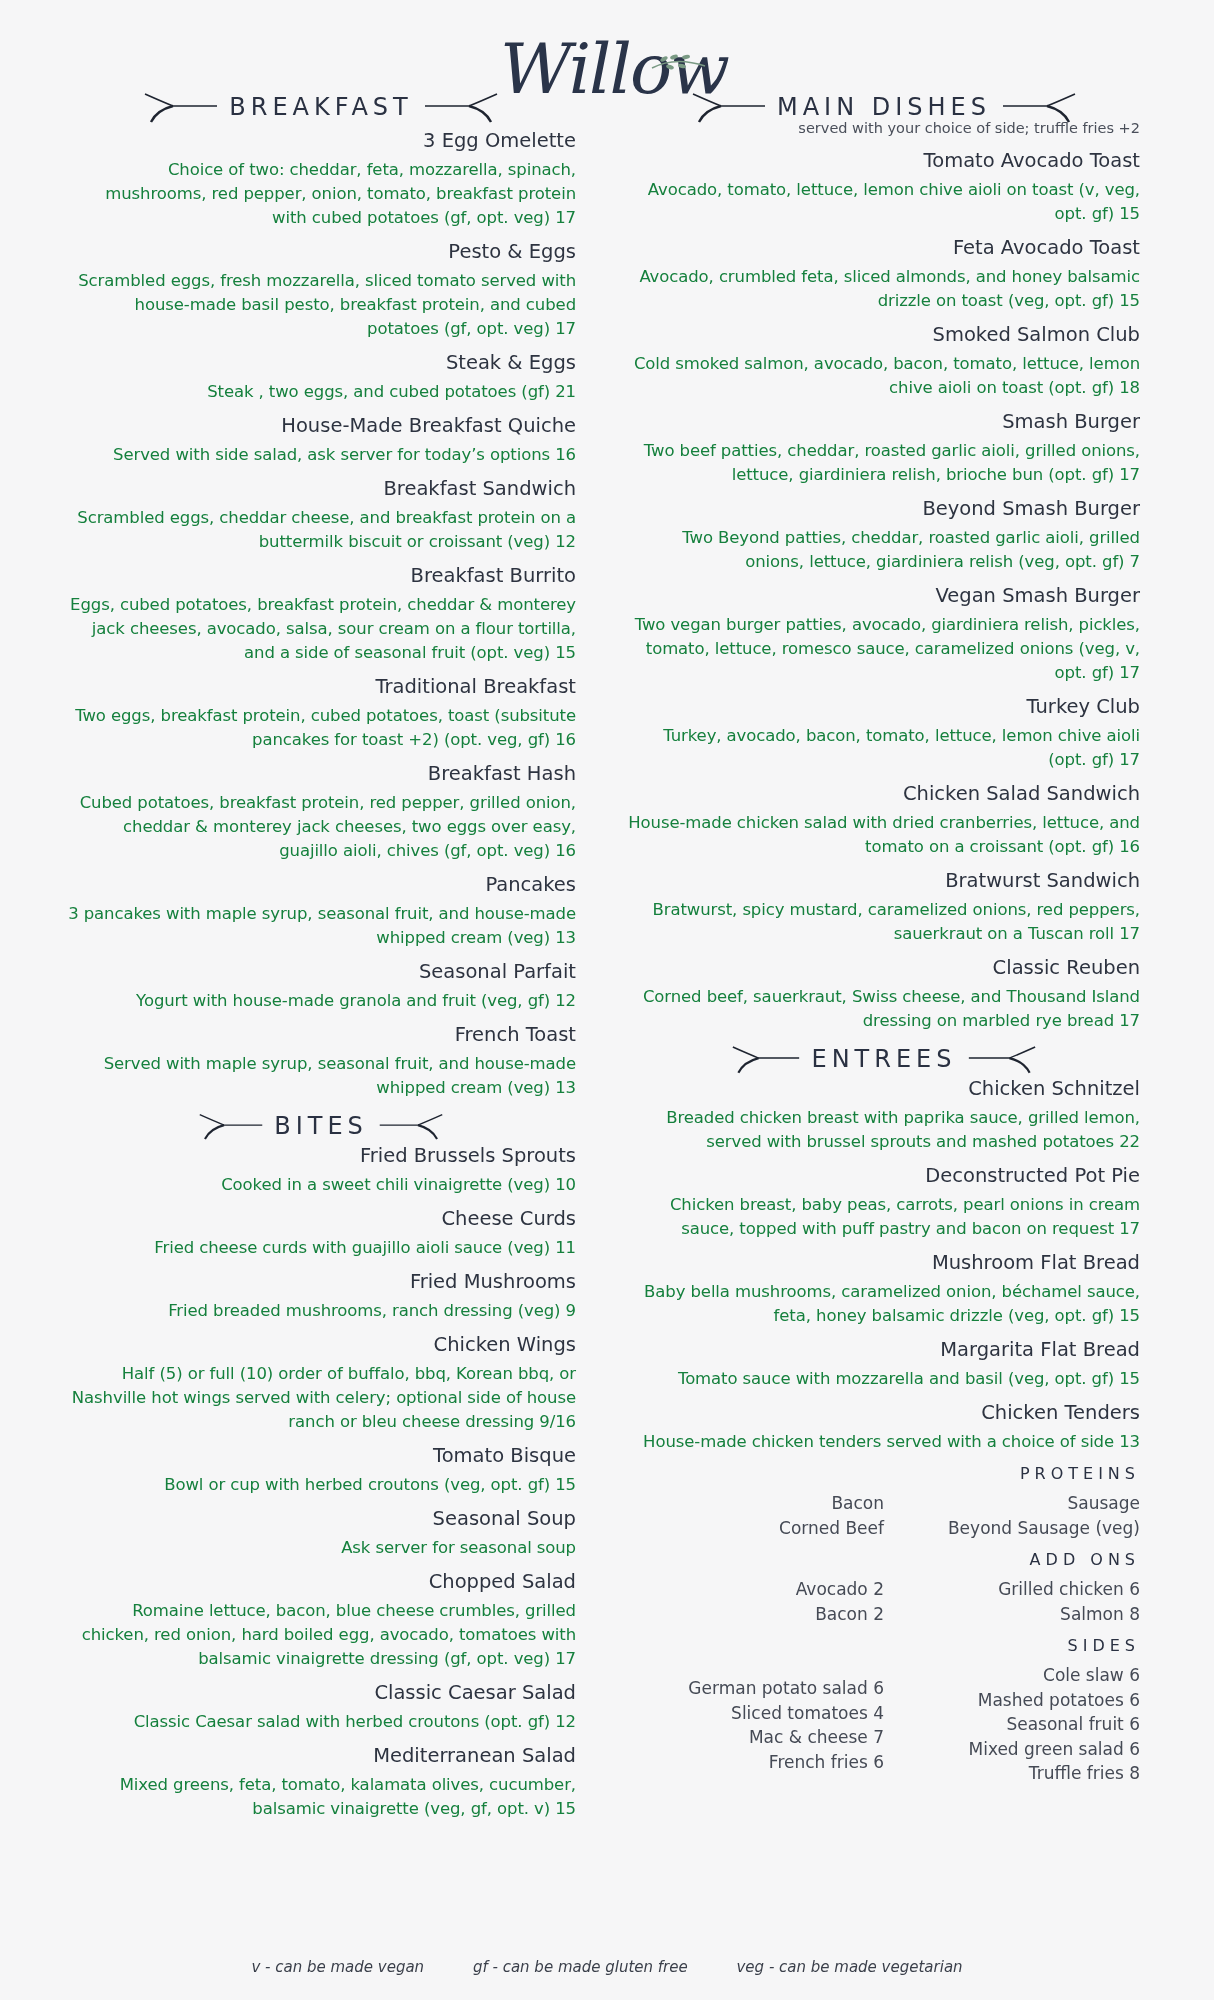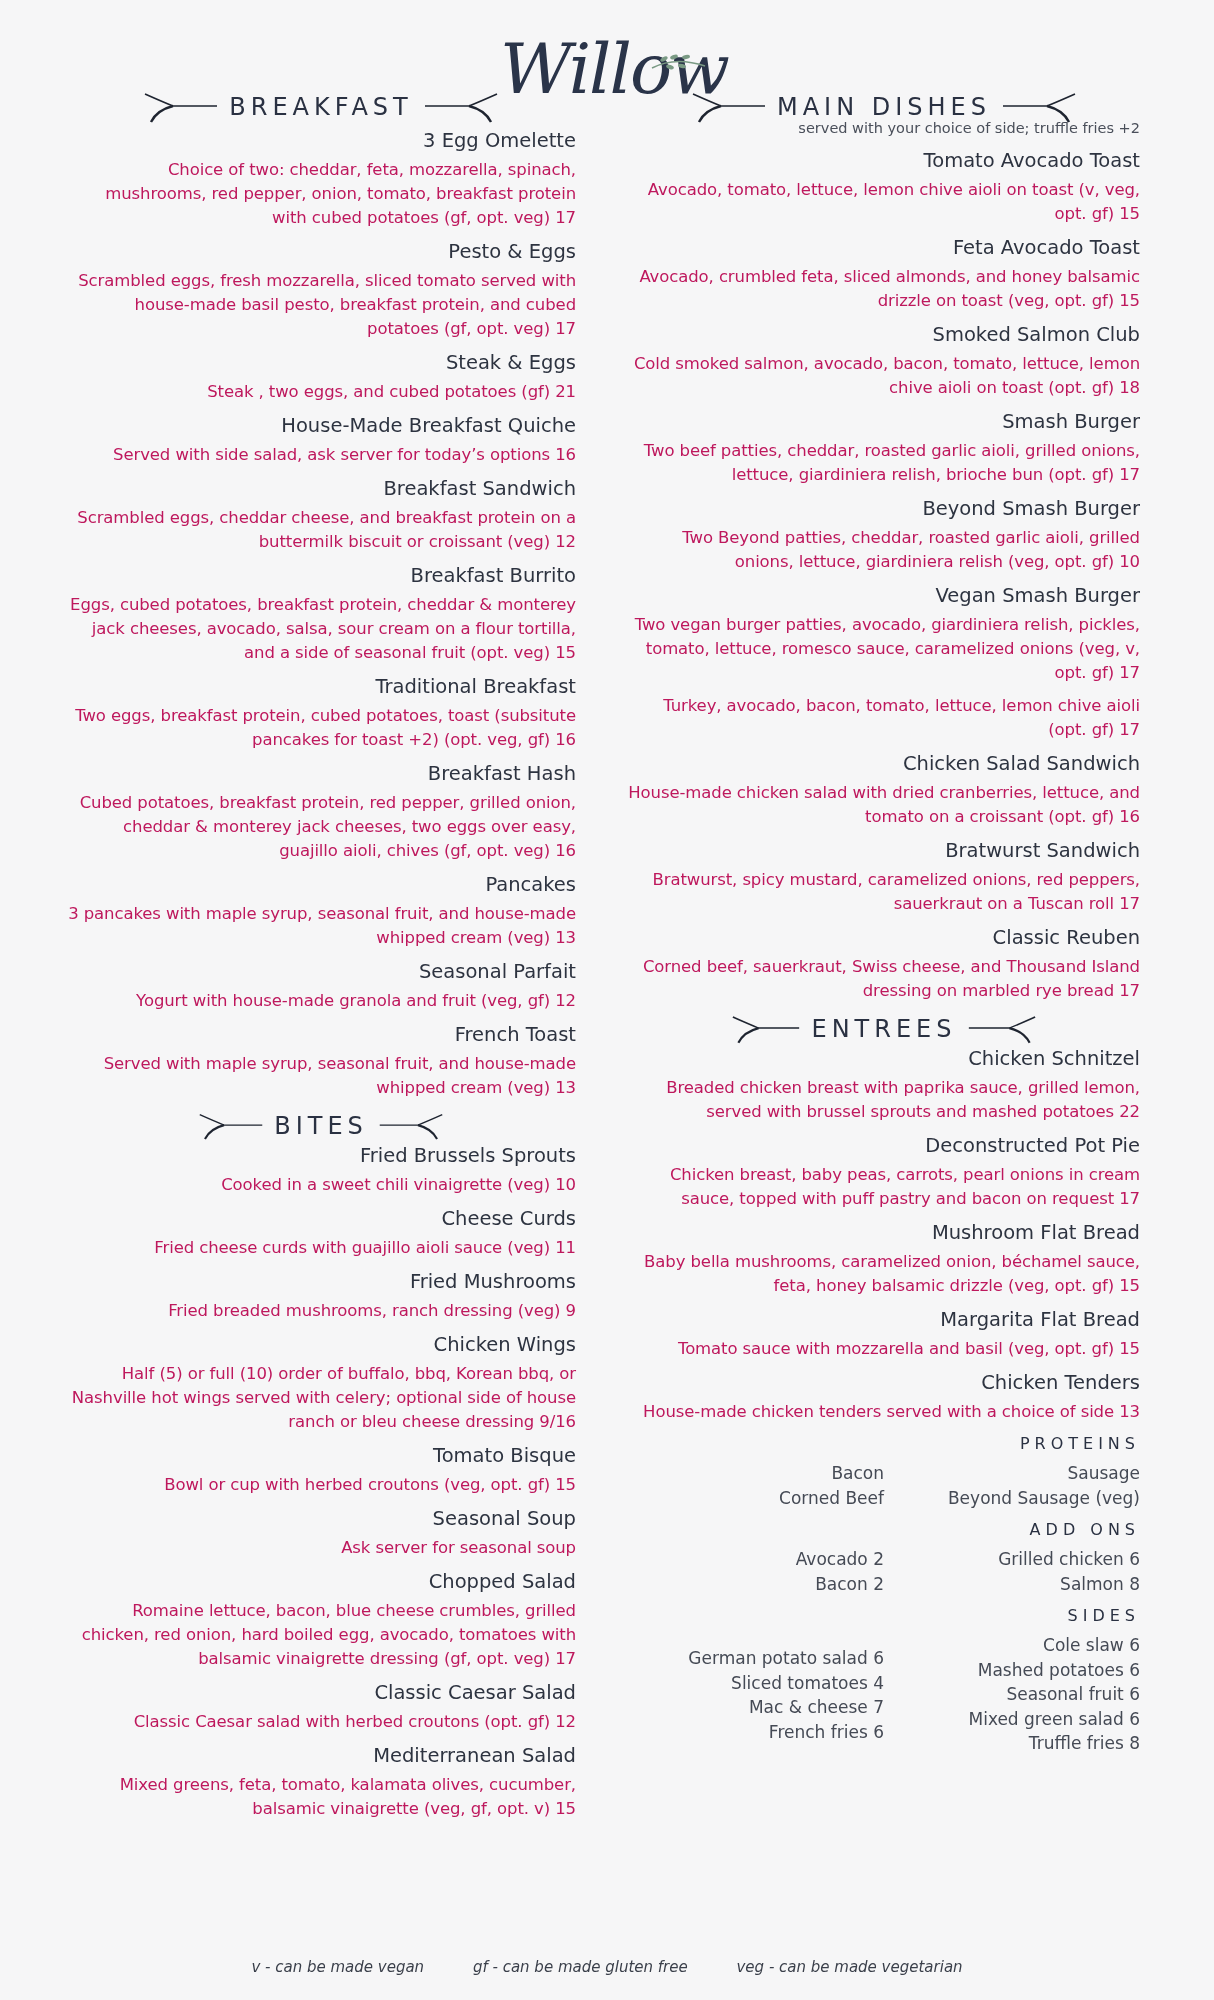--- a/index.html
+++ b/index.html
@@ -29,21 +29,21 @@
     height: 34px;
   }
   .sec-head .label { padding: 0 10px; }
   .orn { width: 76px; height: 34px; }
   .sub-note { font-size: 14.5px; color: #4a4f5a; margin-top: -4px; margin-bottom: 12px; }
   .item { margin-bottom: 9px; }
   .item-name {
     font-size: 19.5px; color: #2d3340; line-height: 26px; margin-bottom: 4px;
   }
   .item-desc {
-    font-size: 16.5px; color: #be185d; line-height: 24px;
+    font-size: 16.5px; color: #15803d; line-height: 24px;
     letter-spacing: -0.1px;
   }
   .plain-head {
     font-size: 16px; letter-spacing: 5px; color: #2a3142; margin: 10px 0 8px;
   }
   .two-col { display: flex; justify-content: space-between; font-size: 17px; line-height: 24.5px; color: #454a55; }
   .two-col > div { width: 50%; }
   .two-col.sides { align-items: flex-start; }
   .two-col.sides .lft { padding-top: 13px; }
   .legend {
@@ -203,27 +203,28 @@
     <div class="item">
         <div class="item-name">Smoked Salmon Club</div>
         <div class="item-desc">Cold smoked salmon, avocado, bacon, tomato, lettuce, lemon chive aioli on toast (opt. gf) 18</div>
       </div>
     <div class="item">
         <div class="item-name">Smash Burger</div>
         <div class="item-desc">Two beef patties, cheddar, roasted garlic aioli, grilled onions, lettuce, giardiniera relish, brioche bun (opt. gf) 17</div>
       </div>
     <div class="item">
         <div class="item-name">Beyond Smash Burger</div>
-        <div class="item-desc">Two Beyond patties, cheddar, roasted garlic aioli, grilled onions, lettuce, giardiniera relish (veg, opt. gf) 10</div>
+        <div class="item-desc">Two Beyond patties, cheddar, roasted garlic aioli, grilled onions, lettuce, giardiniera relish (veg, opt. gf) 7</div>
       </div>
     <div class="item">
         <div class="item-name">Vegan Smash Burger</div>
         <div class="item-desc">Two vegan burger patties, avocado, giardiniera relish, pickles, tomato, lettuce, romesco sauce, caramelized onions (veg, v, opt. gf) 17</div>
       </div>
     <div class="item">
+        <div class="item-name">Turkey Club</div>
         <div class="item-desc">Turkey, avocado, bacon, tomato, lettuce, lemon chive aioli (opt. gf) 17</div>
       </div>
     <div class="item">
         <div class="item-name">Chicken Salad Sandwich</div>
         <div class="item-desc">House-made chicken salad with dried cranberries, lettuce, and tomato on a croissant (opt. gf) 16</div>
       </div>
     <div class="item">
         <div class="item-name">Bratwurst Sandwich</div>
         <div class="item-desc">Bratwurst, spicy mustard, caramelized onions, red peppers, sauerkraut on a Tuscan roll 17</div>
       </div>

